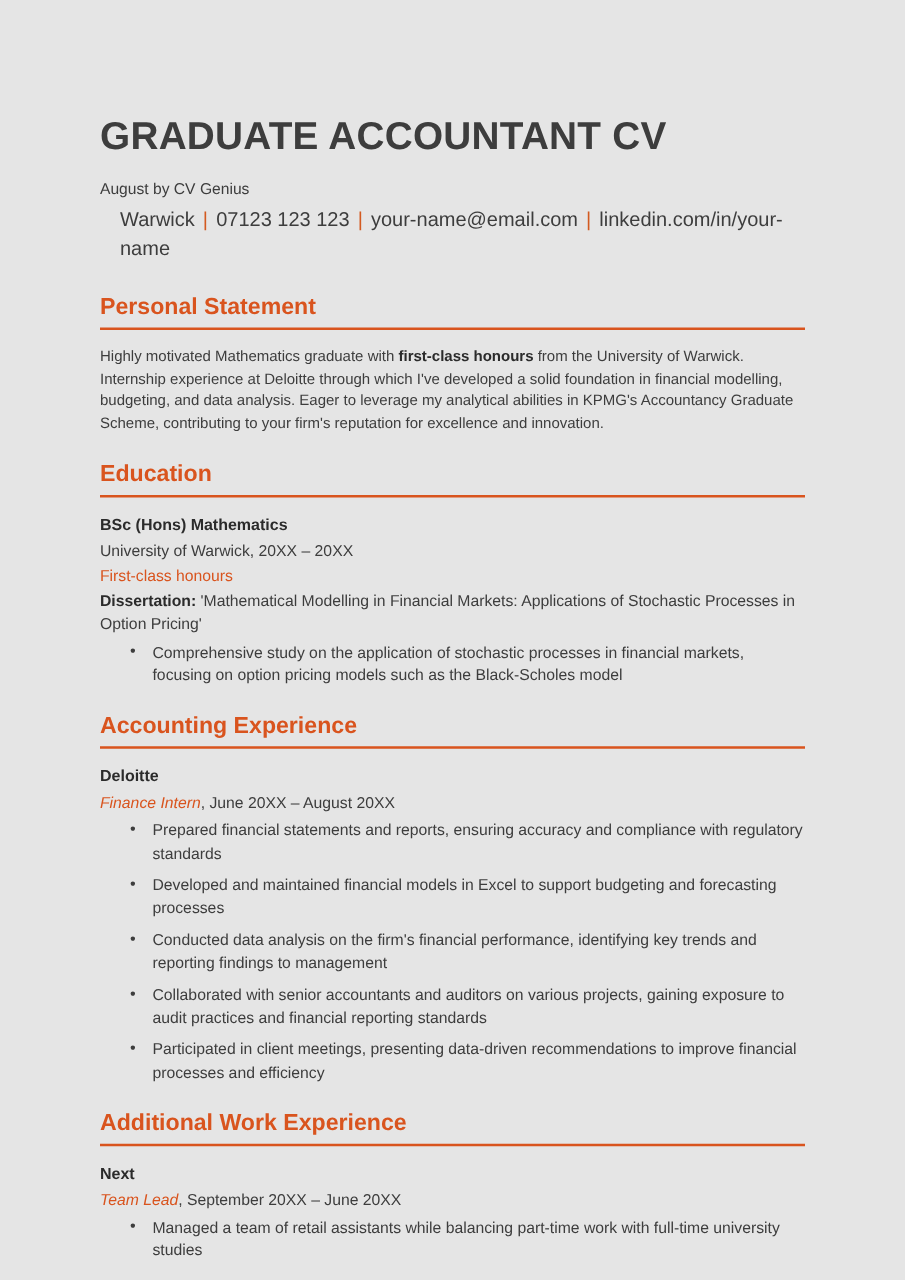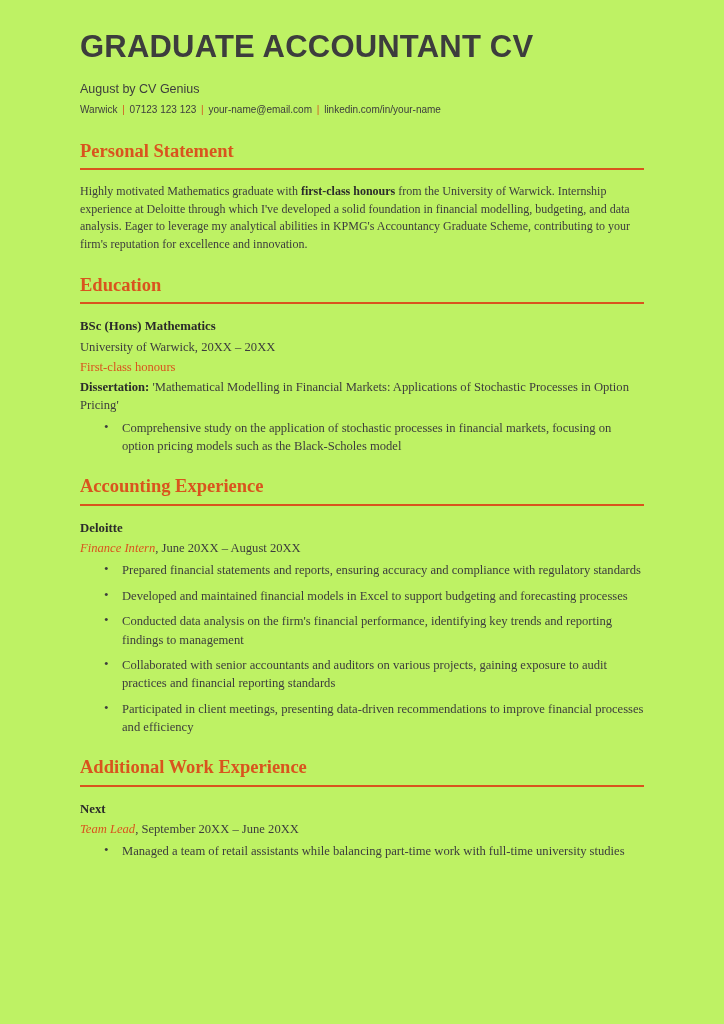--- a/index.html
+++ b/index.html
@@ -11,51 +11,50 @@
     height: 1024px;
     background: #ffffff;
     font-family: "Liberation Sans", sans-serif;
     color: #2e2e2e;
     overflow: hidden;
   }
   .page {
     position: relative;
     width: 724px;
     height: 1024px;
-    background: #bef264;
+    background: #e5e5e5;
     box-sizing: border-box;
-    padding: 30px 80px 0 80px;
+    padding: 92px 80px 0 80px;
   }
   .cv-title {
     font-size: 31px;
     font-weight: bold;
     letter-spacing: 0.2px;
     color: #3d3d3d;
     margin: 0 0 16px 0;
     line-height: 1.1;
   }
   .byline {
     font-size: 12.5px;
     color: #3d3d3d;
     margin: 0 0 5px 0;
     line-height: 1.45;
   }
   .contact-line {
-    font-size: 10px;
-    color: #3d3d3d;
-    margin: 0 0 22px 0;
+    font-size: 16px;
+    color: #3d3d3d;
+    margin: 0 0 22px 16px;
     line-height: 1.45;
   }
   .contact-sep {
     color: #d35a20;
     padding: 0 2px;
   }
   .section {
     margin-bottom: 4px;
-    font-family: Liberation Serif, serif;
   }
   .section-heading {
     font-size: 18.5px;
     font-weight: bold;
     color: #d9541e;
     margin: 0 0 6px 0;
     line-height: 1.2;
   }
   .section-rule {
     height: 2px;

